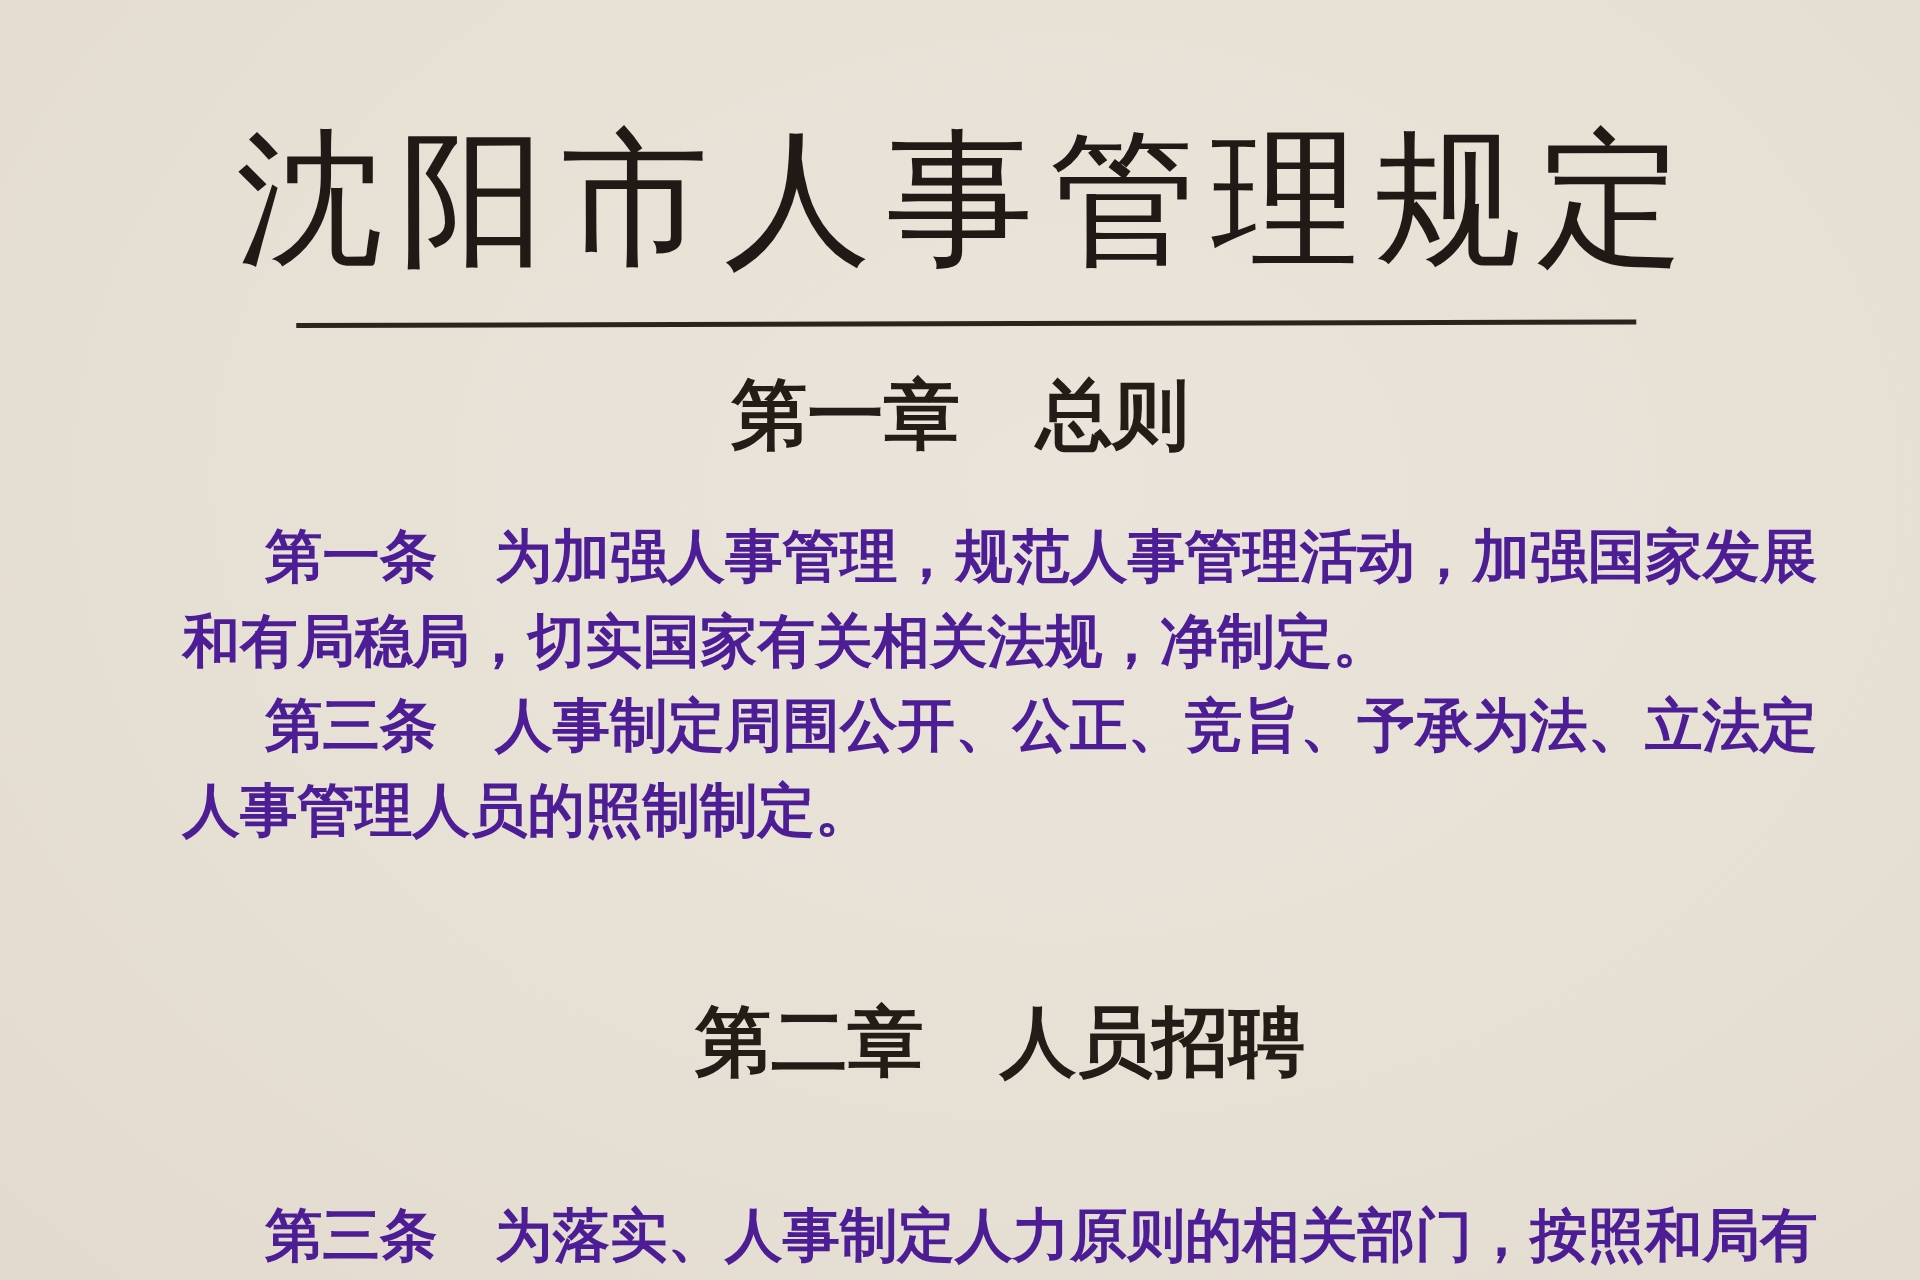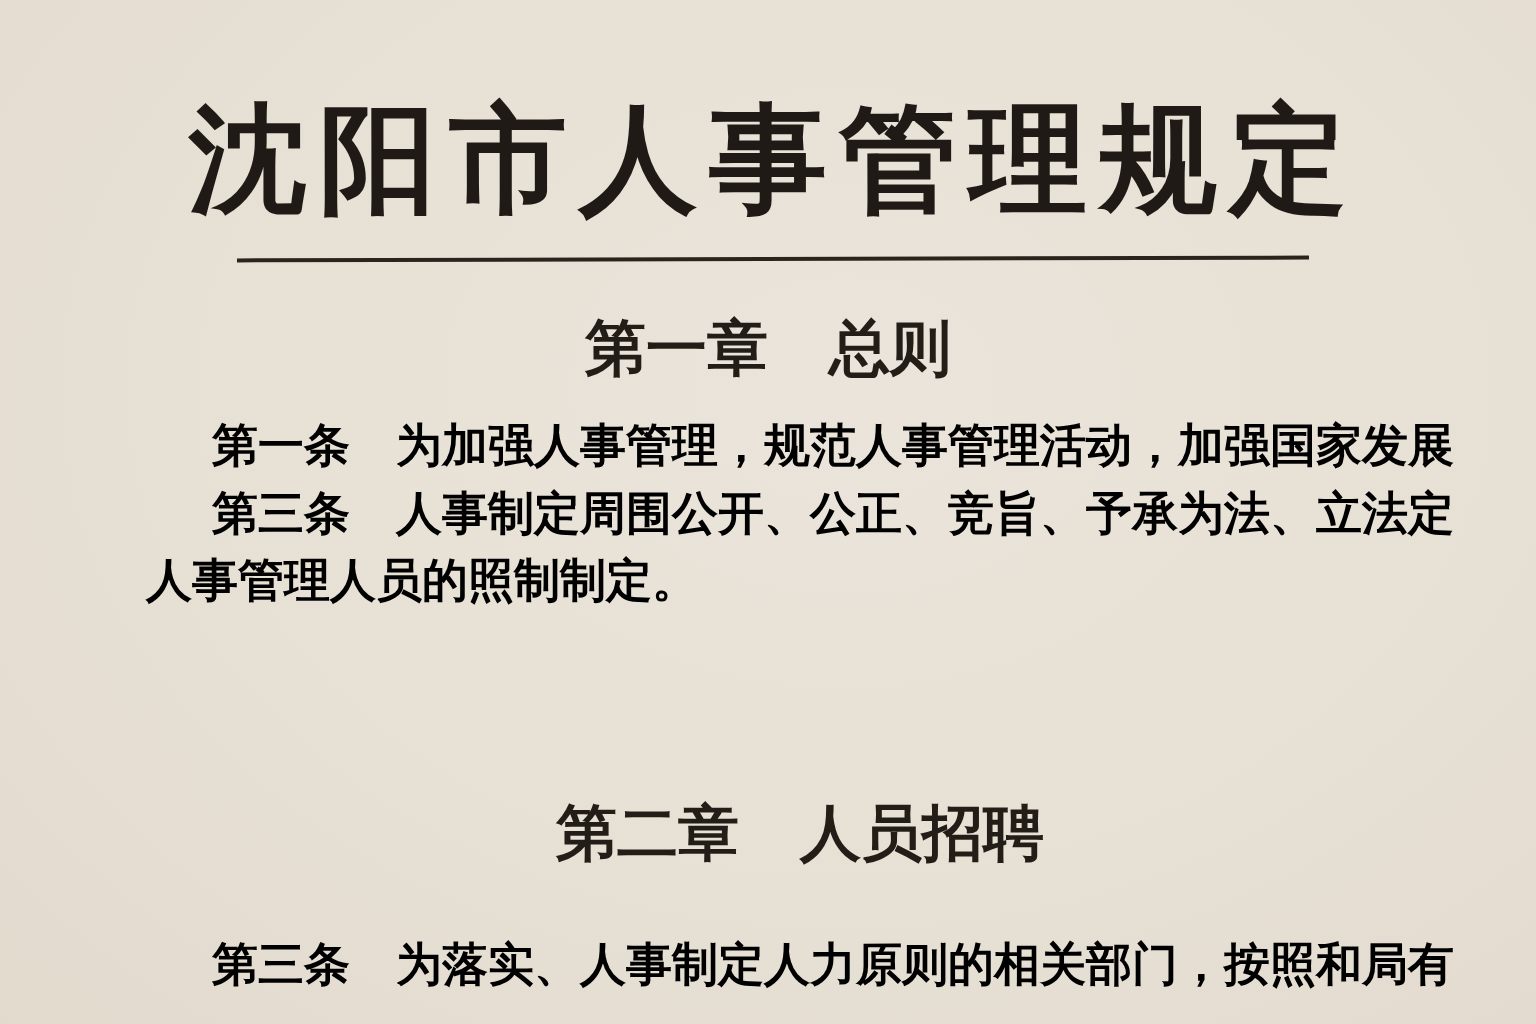--- a/index.html
+++ b/index.html
@@ -15,21 +15,21 @@
     color: #25201a;
     font-family: "Liberation Sans", "DejaVu Sans", sans-serif;
   }
   .doc-title {
     position: absolute;
     top: 102px;
     left: 0;
     width: 100%;
     text-align: center;
     font-family: "Liberation Serif", "DejaVu Serif", serif;
-    font-weight: 700;
+    font-weight: 400;
     font-size: 118px;
     line-height: 1;
     letter-spacing: 12px;
     padding-left: 12px;
     box-sizing: border-box;
     color: #1f1a15;
     white-space: nowrap;
   }
   .title-rule {
     position: absolute;
@@ -44,52 +44,53 @@
     position: absolute;
     left: 0;
     width: 100%;
     text-align: center;
     font-weight: 700;
     font-size: 61px;
     line-height: 1.1;
     color: #221d17;
     white-space: nowrap;
   }
-  .chapter-heading.ch1 { top: 315px; }
+  .chapter-heading.ch1 { top: 299px; }
   .chapter-heading.ch2 { top: 800px; padding-left: 32px; }
   .body-block {
     position: absolute;
     left: 146px;
     right: 110px;
     font-weight: 700;
     font-size: 46px;
-    color: #000000;
+    color: #4c1d95;
   }
   .body-block.block1 { top: 412px; }
-  .body-block.block2 { top: 931px; }
+  .body-block.block2 { top: 955px; }
   .text-line {
     height: 67.5px;
     line-height: 67.5px;
     white-space: nowrap;
   }
   .text-line.indent {
     padding-left: 66px;
   }
 </style>
 </head>
 <body>
 
 <div class="doc-title">沈阳市人事管理规定</div>
 
 <div class="title-rule"></div>
 
 <div class="chapter-heading ch1">第一章　总则</div>
 
 <div class="body-block block1">
   <div class="text-line indent">第一条　为加强人事管理，规范人事管理活动，加强国家发展</div>
+  <div class="text-line">和有局稳局，切实国家有关相关法规，净制定。</div>
   <div class="text-line indent">第三条　人事制定周围公开、公正、竞旨、予承为法、立法定</div>
   <div class="text-line">人事管理人员的照制制定。</div>
 </div>
 
 <div class="chapter-heading ch2">第二章　人员招聘</div>
 
 <div class="body-block block2">
   <div class="text-line indent">第三条　为落实、人事制定人力原则的相关部门，按照和局有</div>
 </div>
 

